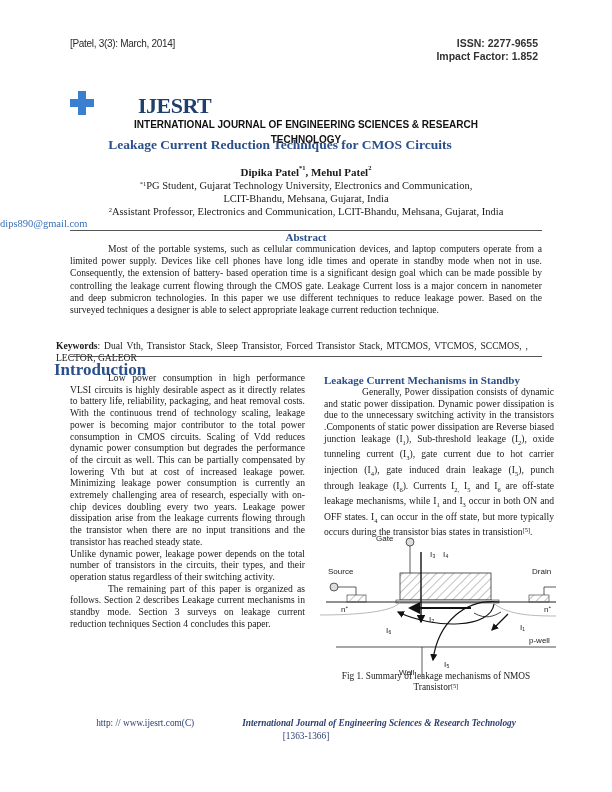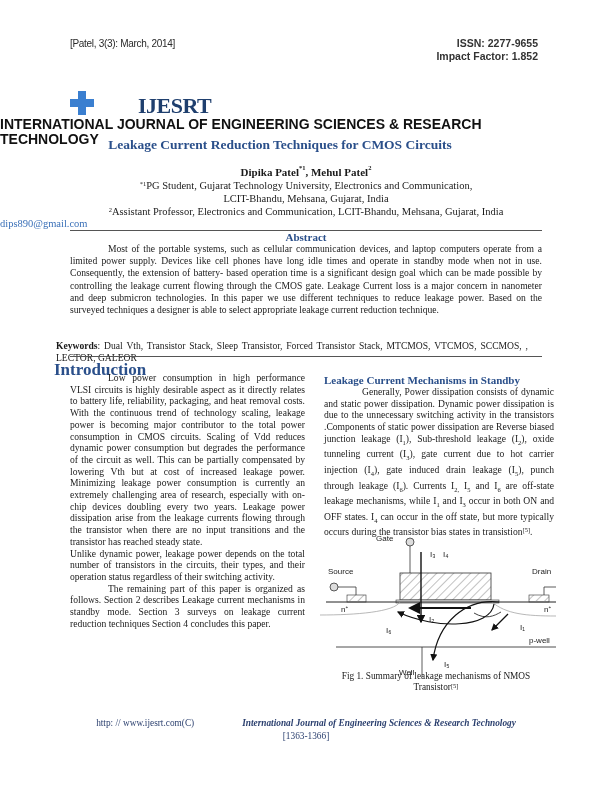--- a/index.html
+++ b/index.html
@@ -5,21 +5,21 @@
   html, body { margin:0; padding:0; background:#ffffff; }
   body { width:612px; height:792px; position:relative; overflow:hidden; font-family:"Liberation Serif", serif; color:#1a1a1a; }
   .abs { position:absolute; }
   .hdr-left { left:70px; top:38px; font-family:Liberation Sans, sans-serif; font-size:10px; color:#2a2a2a; letter-spacing:-0.3px; }
   .hdr-right { right:74px; top:37px; text-align:right; font-family:"Liberation Sans", sans-serif; font-weight:bold; font-size:10.5px; line-height:13px; color:#333; }
   .logo { left:70px; top:91px; height:30px; }
   .logo-plus { position:absolute; left:0; top:0; width:24px; height:24px; }
   .logo-plus .v { position:absolute; left:8px; top:0; width:8px; height:24px; background:#3a7fd0; }
   .logo-plus .h { position:absolute; left:0; top:8px; width:24px; height:8px; background:#3a7fd0; }
   .logo-text { position:absolute; left:24px; top:2px; font-family:"Liberation Serif", serif; font-weight:bold; font-size:22px; color:#1f3f6e; letter-spacing:-0.5px;margin-left:44px; }
-  .journal { left:0; width:612px; top:117px; text-align:left; font-family:"Liberation Sans", sans-serif; font-weight:bold; font-size:14px; line-height:15px; color:#111; }
+  .journal { left:0; width:612px; top:117px; text-align:center; font-family:"Liberation Sans", sans-serif; font-weight:bold; font-size:10px; line-height:15px; color:#111; }
   .title { left:0; width:560px; top:137px; text-align:center; font-weight:bold; font-size:13.5px; color:#2a4f8a; }
   .authors { left:0; width:612px; top:166px; text-align:center; font-weight:bold; font-size:11px; }
   .affil { left:0; width:612px; top:179px; text-align:center; font-size:10.5px; line-height:13px; }
   .email { left:0; width:612px; top:218px; font-size:10.5px; color:#3a70b8; }
   .rule { height:1px; background:#555; }
   .abs-head { left:0; width:612px; top:231px; text-align:center; font-weight:bold; font-size:11px; color:#2a4f8a; }
   .abstract { left:70px; width:472px; top:243px; font-size:9.6px; line-height:12.2px; text-align:justify; }
   .indent { text-indent:38px; }
   .keywords { left:56px; width:472px; top:322px; font-size:9.6px; line-height:12.2px; text-align:justify;margin-top:18px; }
   .kw-label { font-weight:bold; }

